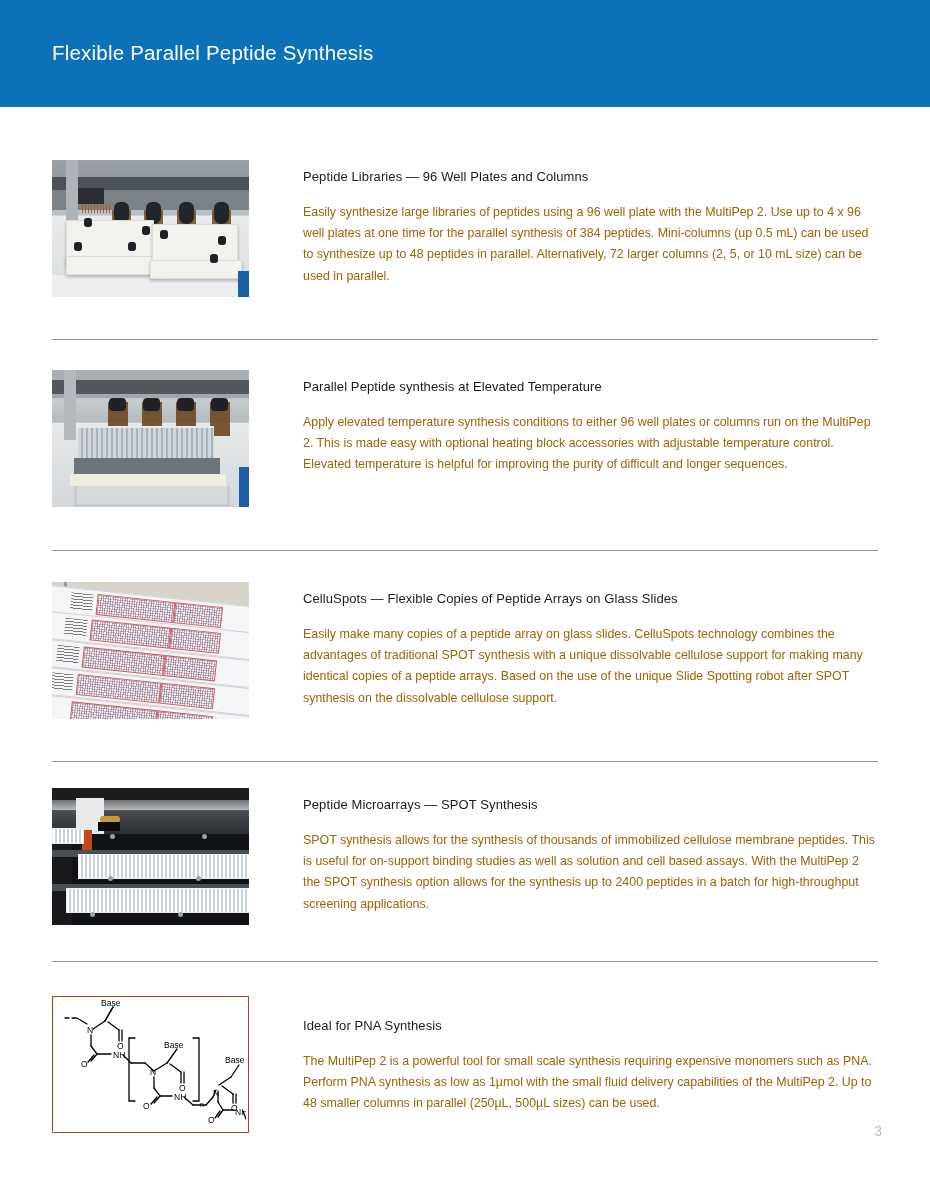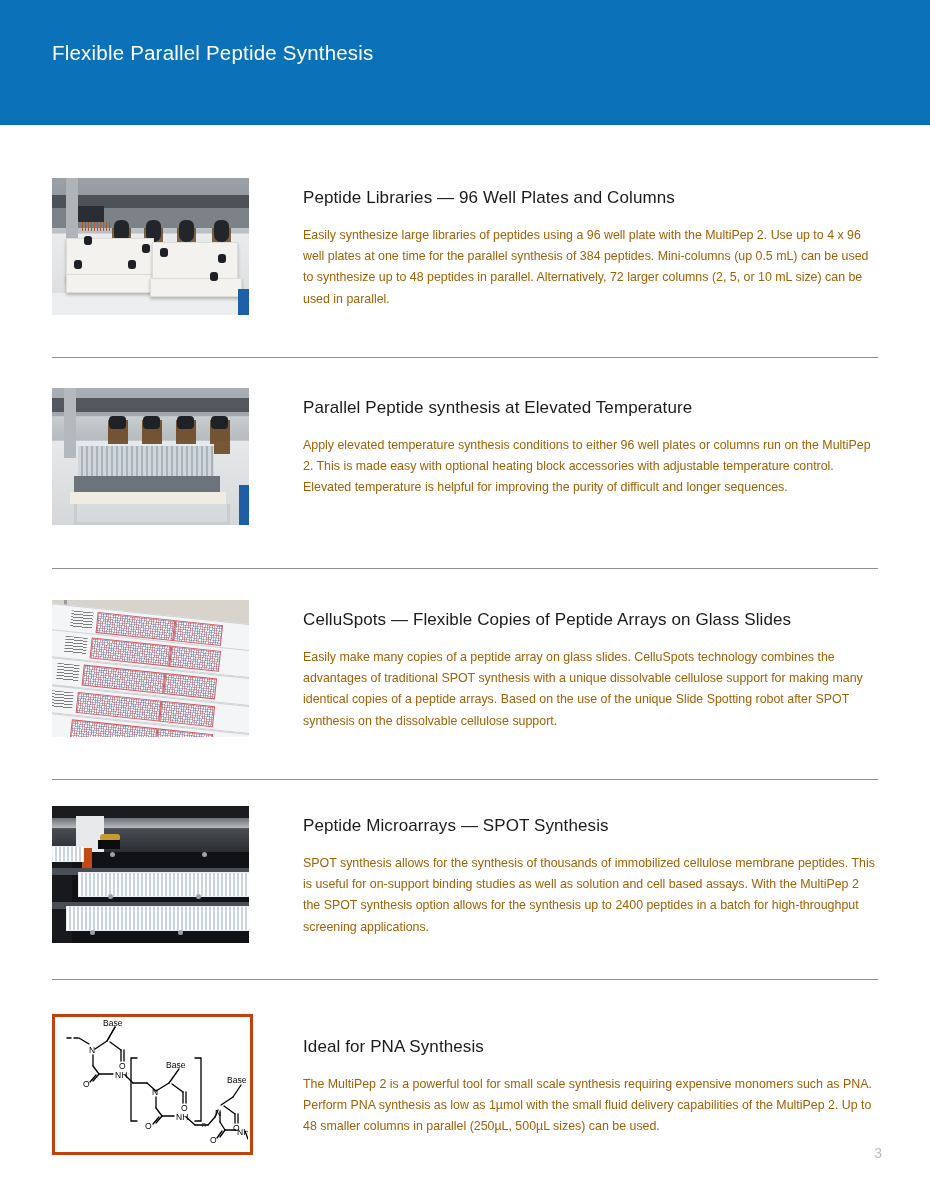--- a/index.html
+++ b/index.html
@@ -11,21 +11,21 @@
     height: 1198px;
     background: #ffffff;
     font-family: "Liberation Sans", sans-serif;
     overflow: hidden;
     position: relative;
   }
 
   
   .header-banner {
     width: 930px;
-    height: 125px;
+    height: 107px;
     background: #0b72b9;
     position: relative;
   }
   .header-title {
     position: absolute;
     left: 52px;
     top: 41px;
     color: #ffffff;
     font-size: 20.5px;
     font-weight: 400;
@@ -49,21 +49,21 @@
   .section-media {
     width: 197px;
     min-width: 197px;
     margin-right: 54px;
   }
   .section-body {
     flex: 1;
     padding-top: 9px;
   }
   .section-heading {
-    font-size: 17px;
+    font-size: 13px;
     font-weight: 400;
     color: #1b1b1b;
     line-height: 1.28;
     margin: 0 0 16px 0;
     letter-spacing: 0.1px;
   }
   .section-text {
     font-size: 12.4px;
     line-height: 1.72;
     color: #a16207;
@@ -218,21 +218,21 @@
   .thumb-spot .screw {
     position: absolute; width: 5px; height: 5px; border-radius: 50%; background: #9ba1a7;
   }
   .thumb-spot .leftpanel {
     position: absolute; left: 0; top: 46px; width: 20px; height: 91px; background: #17191c;
   }
 
   
   .thumb-chem {
     background: #ffffff;
-    border: 3px solid #c2410c;
+    border: 1px solid #c2410c;
     width: 195px;
     height: 135px;
   }
   .thumb-chem svg { display: block; }
 
   
   .page-number {
     position: absolute;
     right: 48px;
     bottom: -6px;

